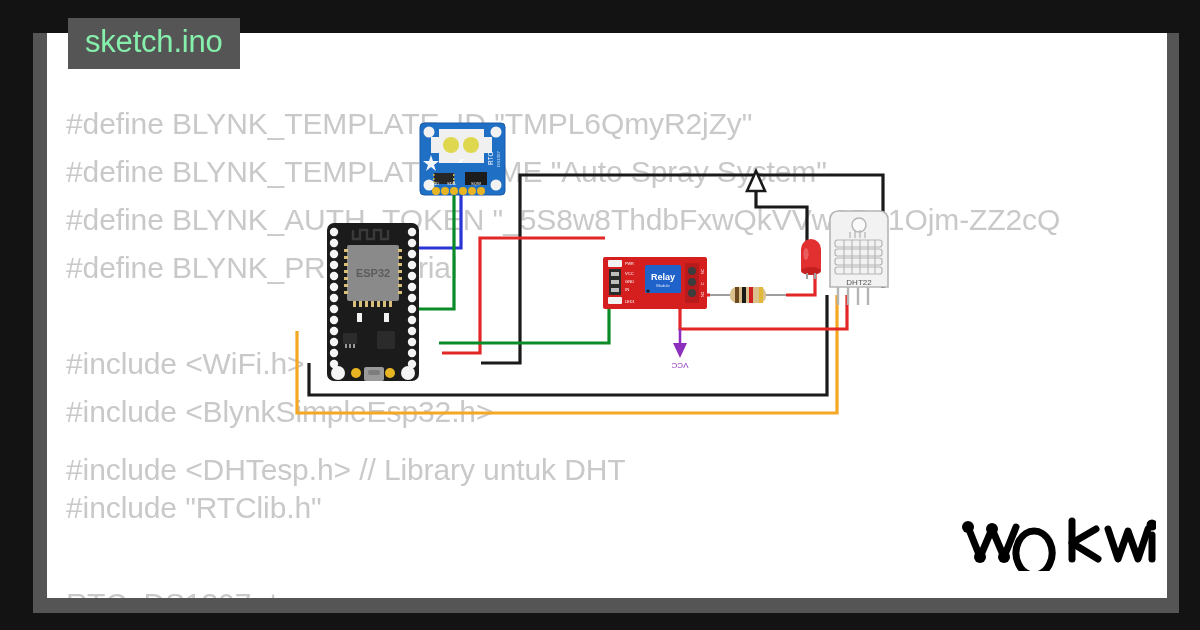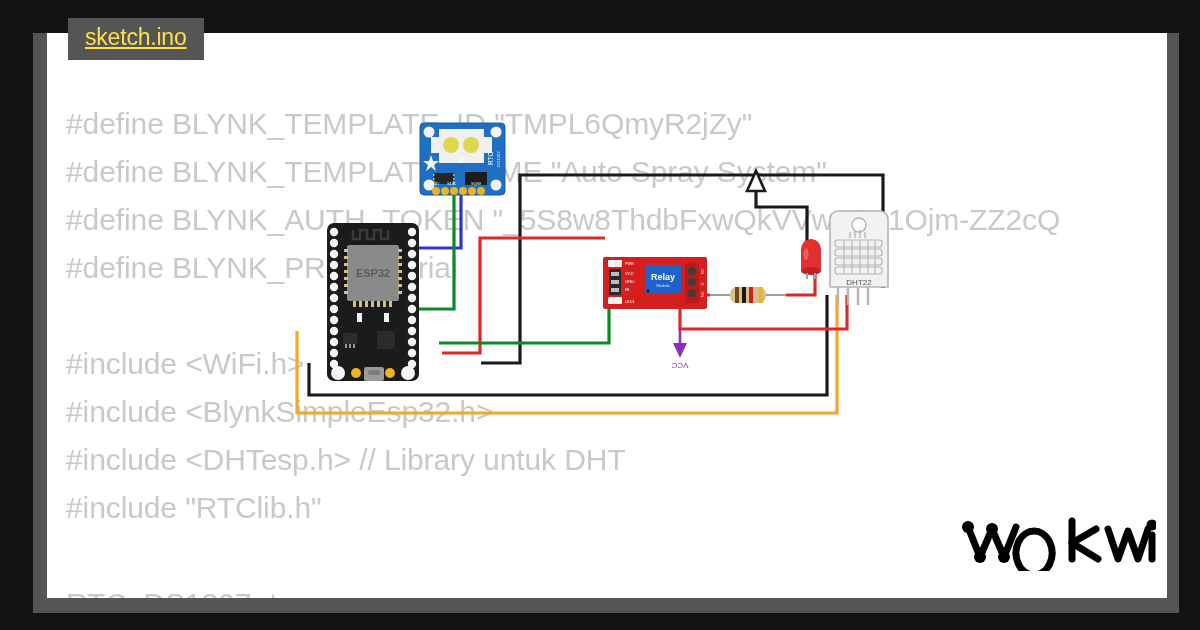--- a/index.html
+++ b/index.html
@@ -23,27 +23,26 @@
     width: 1120px; height: 565px;
     background: #ffffff;
     overflow: hidden;
   }
 
   
   .file-tab {
     position: absolute; left: 68px; top: 18px;
     padding: 7px 17px 9px 17px;
     background: #555555;
-    color: #fde047;
-    font-size: 23px;
+    color: #86efac;
+    font-size: 31px;
     line-height: 1.12;
     letter-spacing: -0.2px;
     z-index: 40;
     white-space: nowrap;
-    text-decoration: underline;
   }
 
   
   .code {
     position: absolute; left: 0; top: 0;
     width: 1120px; height: 565px;
     z-index: 5;
     pointer-events: none;
   }
   .code-line {
@@ -82,21 +81,21 @@
 
   <div class="canvas">
 
     <div class="code">
       <div class="code-line" style="top:76px">#define BLYNK_TEMPLATE_ID "TMPL6QmyR2jZy"</div>
       <div class="code-line" style="top:124px">#define BLYNK_TEMPLATE_NAME "Auto Spray System"</div>
       <div class="code-line" style="top:172px">#define BLYNK_AUTH_TOKEN "_5S8w8ThdbFxwQkVVw6Rn1Ojm-ZZ2cQ</div>
       <div class="code-line" style="top:220px">#define BLYNK_PRINT Serial</div>
       <div class="code-line" style="top:316px">#include &lt;WiFi.h&gt;</div>
       <div class="code-line" style="top:364px">#include &lt;BlynkSimpleEsp32.h&gt;</div>
-      <div class="code-line" style="top:412px">#include &lt;DHTesp.h&gt; // Library untuk DHT</div>
+      <div class="code-line" style="top:422px">#include &lt;DHTesp.h&gt; // Library untuk DHT</div>
       <div class="code-line" style="top:460px">#include "RTClib.h"</div>
       <div class="code-line cut" style="top:556px">RTC_DS1307 rtc;</div>
     </div>
 
     <div class="circuit">
       <svg width="1120" height="565" viewBox="0 0 1120 565" xmlns="http://www.w3.org/2000/svg">
 
         <g fill="none" stroke-linecap="butt" stroke-linejoin="miter">
 
           <path d="M 414 160 L 414 215 L 368 215" stroke="#2b35d6" stroke-width="3.2"></path>

